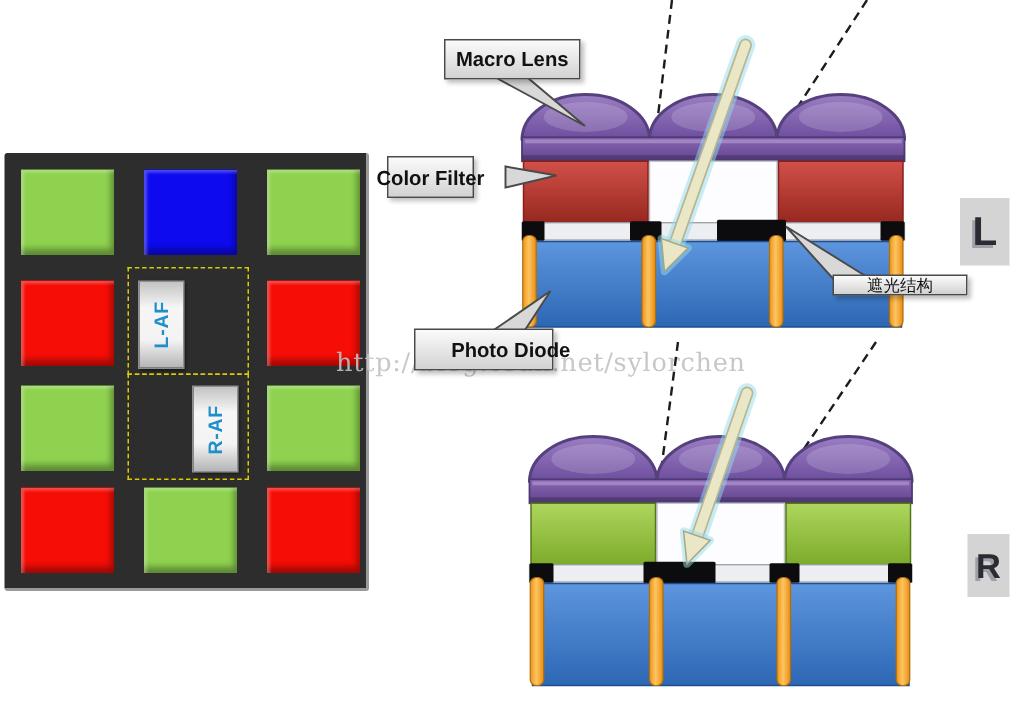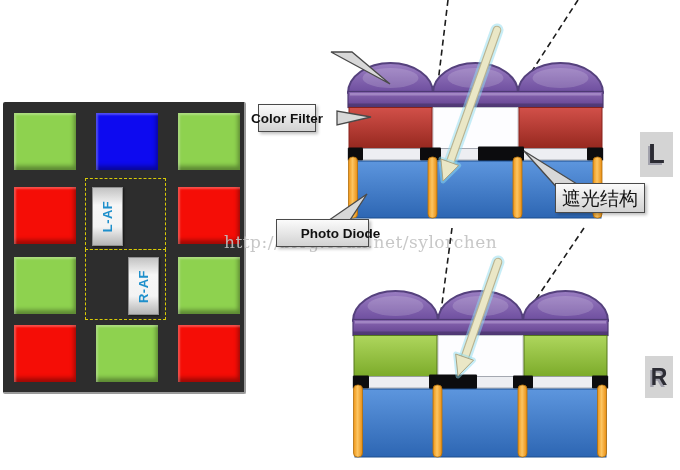--- a/index.html
+++ b/index.html
@@ -30,21 +30,21 @@
 
   
   .callout{position:absolute;z-index:5;display:flex;align-items:center;justify-content:center;
     background:linear-gradient(180deg,#fbfbfb,#d2d2d2);
     border:1.6px solid var(--callout-border);box-sizing:border-box;
     box-shadow:2px 2px 3px rgba(0,0,0,.25);
     font-weight:bold;font-size:13.5px;color:#111;white-space:nowrap;}
   #macro-lens-label{left:296px;top:26px;width:91px;height:27px;}
   #color-filter-label{left:258px;top:104px;width:58px;height:28px;}
   #photo-diode-label{left:276px;top:219px;width:93px;height:28px;padding-left:36px;}
-  #shield-structure-label{left:555px;top:183px;width:90px;height:30px;font-weight:normal;font-size:19px;align-items:flex-end;}
+  #shield-structure-label{left:555px;top:183px;width:90px;height:14px;font-weight:normal;font-size:11px;}
 
   .view-label{position:absolute;z-index:5;display:flex;align-items:center;justify-content:center;
     background:var(--label-box-bg);color:#2b2b33;font-weight:bold;
     text-shadow:-2px 2px 0 rgba(115,115,135,.55);}
   #view-l{left:640px;top:132px;width:33px;height:45px;font-size:27px;}
   #view-r{left:645px;top:356px;width:28px;height:42px;font-size:23px;}
 </style>
 </head>
 <body>
 
@@ -172,20 +172,23 @@
       <g>
         <path d="M498,262 L465,357.5" fill="none" style="stroke:var(--arrow-glow)" stroke-width="13" stroke-linecap="round" opacity="0.5"></path>
         <path d="M498,262 L465,357" fill="none" stroke="#b9b492" stroke-width="8.6" stroke-linecap="round"></path>
         <path d="M498,262 L465,357" fill="none" style="stroke:var(--arrow-shaft)" stroke-width="6.4" stroke-linecap="round"></path>
         <polygon points="458,376 473.5,360.2 455.7,354" style="stroke:var(--arrow-glow)" stroke-width="5" fill="none" opacity="0.5" stroke-linejoin="round"></polygon>
         <polygon points="458,376 473.5,360.2 455.7,354" style="fill:var(--arrow-shaft)" stroke="#a9a483" stroke-width="1"></polygon>
       </g>
     </g>
   </svg>
 
+  <div class="callout" id="macro-lens-label">
+    <span>Macro Lens</span>
+  </div>
   <div class="callout" id="color-filter-label">
     <span>Color Filter</span>
   </div>
   <div class="callout" id="photo-diode-label">
     <span>Photo Diode</span>
   </div>
   <div class="callout" id="shield-structure-label">
     <span>遮光结构</span>
   </div>
 

